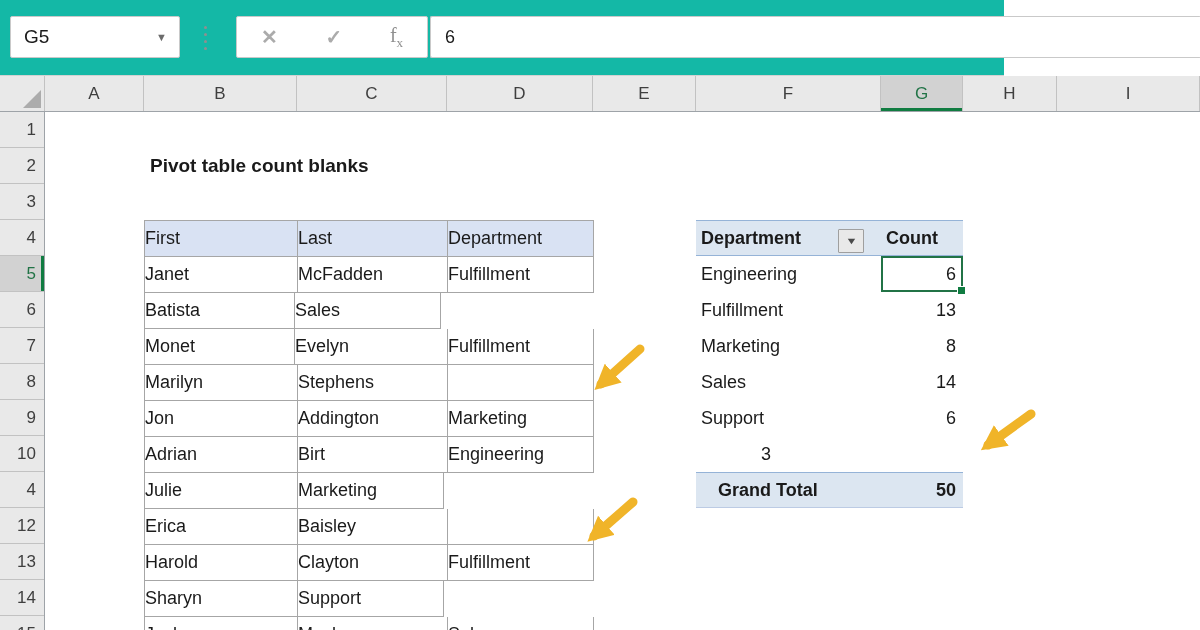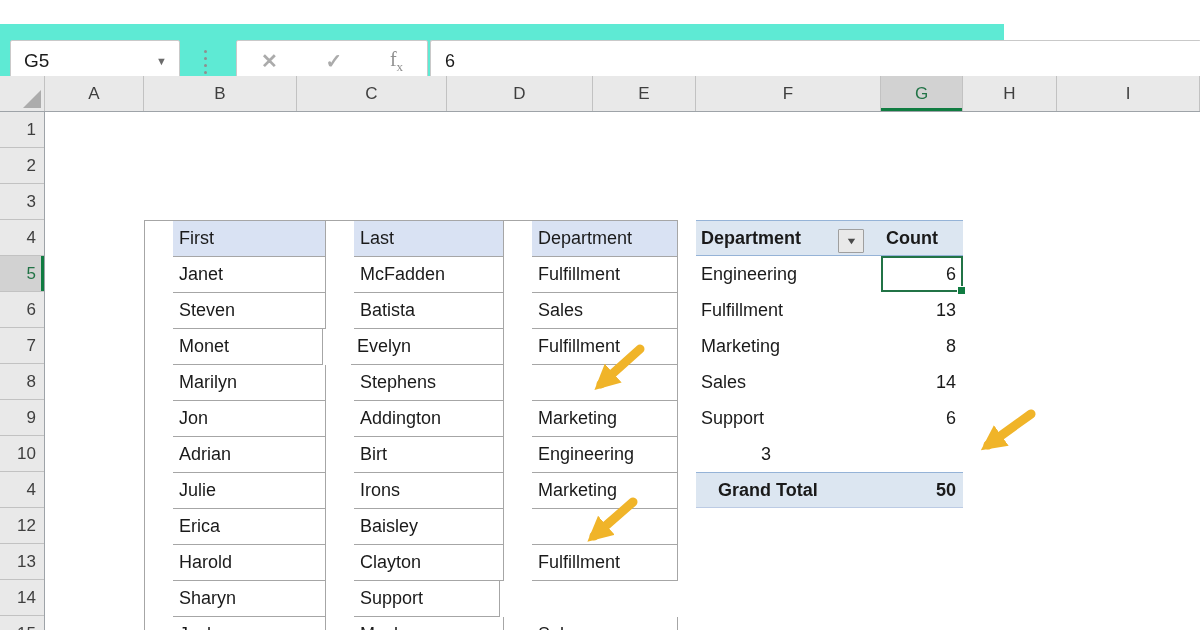--- a/index.html
+++ b/index.html
@@ -1,21 +1,21 @@
 <!DOCTYPE html>
 <html><head>
 <meta charset="utf-8">
 <style>
   html,body{margin:0;padding:0;}
   .screen{position:relative;width:1200px;height:630px;overflow:hidden;background:#ffffff;
           font-family:"Liberation Sans",sans-serif;color:#1a1a1a;}
 
   
-  .topbar{position:absolute;left:0;top:0;width:1004px;height:76px;background:#5eead4;
-          border-bottom:1px solid #D2D2D2;box-sizing:border-box;margin-top:24px;}
+  .topbar{position:absolute;left:0;top:0;width:1004px;height:76px;background:#14b8a6;
+          border-bottom:1px solid #D2D2D2;box-sizing:border-box;}
   .box{position:absolute;top:16px;height:42px;background:#fff;border:1px solid #C9C9C9;
        border-radius:2px;box-sizing:border-box;display:flex;align-items:center;}
   .namebox{left:10px;width:170px;padding-left:13px;font-size:19px;justify-content:space-between;}
   .nb-arrow{margin-right:12px;font-size:11px;color:#6b6b6b;}
   .dots{position:absolute;left:204px;top:26px;display:flex;flex-direction:column;gap:4px;}
   .dots i{width:3px;height:3px;border-radius:50%;background:#8f8f8f;}
   .btnbox{left:236px;width:192px;justify-content:space-around;}
   .icon-x,.icon-check{color:#ABABAB;font-size:20px;font-weight:bold;}
   .icon-fx{color:#8F8F8F;font-family:"Liberation Serif",serif;font-size:20px;}
   .icon-fx sub{font-size:13px;}
@@ -40,21 +40,21 @@
 
   
   .title{position:absolute;left:150px;top:148px;height:36px;display:flex;align-items:center;
          font-weight:bold;font-size:19px;}
 
   .tbl{position:absolute;}
   .trow{display:flex;}
   .td{height:36px;box-sizing:border-box;display:flex;align-items:center;font-size:18px;}
 
   .src{left:144px;top:220px;border-left:1px solid #A6A6A6;border-top:1px solid #A6A6A6;}
-  .src .td{border-right:1px solid #A6A6A6;border-bottom:1px solid #A6A6A6;padding-left:6px;background:#fff;margin-left:28px;}
+  .src .td{border-right:1px solid #A6A6A6;border-bottom:1px solid #A6A6A6;background:#fff;}
   .src .c0{width:153px}.src .c1{width:150px}.src .c2{width:146px}
   .src .hdr .td{background:#D9E2F3;}
 
   .pvt{left:696px;top:220px;}
   .pvt .td{padding-left:5px;background:transparent;}
   .pvt .c0{width:185px}.pvt .c1{width:82px}
   .pvt .num{justify-content:flex-end;padding:0 7px 0 0;}
   .pvt .hdr .td{background:#DCE6F1;font-weight:bold;border-top:1px solid #95B3D7;
                 border-bottom:1px solid #95B3D7;}
   .pvt .total .td{background:#DCE6F1;font-weight:bold;border-top:1px solid #95B3D7;
@@ -125,34 +125,34 @@
     <div class="rh">8</div>
     <div class="rh">9</div>
     <div class="rh">10</div>
     <div class="rh">4</div>
     <div class="rh">12</div>
     <div class="rh">13</div>
     <div class="rh">14</div>
     <div class="rh">15</div>
   </div>
 
+  <div class="title">Pivot table count blanks</div>
 
   <div class="tbl src">
     <div class="trow hdr">
       <div class="td c0">First</div>
       <div class="td c1">Last</div>
       <div class="td c2">Department</div>
     </div>
     <div class="trow">
       <div class="td c0">Janet</div>
       <div class="td c1">McFadden</div>
       <div class="td c2">Fulfillment</div>
     </div>
     <div class="trow">
-      <div class="td c0">Steven</div>
       <div class="td c1">Batista</div>
       <div class="td c2">Sales</div>
     </div>
     <div class="trow">
       <div class="td c1">Monet</div>
       <div class="td c0">Evelyn</div>
       <div class="td c2">Fulfillment</div>
     </div>
     <div class="trow">
       <div class="td c0">Marilyn</div>
@@ -164,21 +164,20 @@
       <div class="td c1">Addington</div>
       <div class="td c2">Marketing</div>
     </div>
     <div class="trow">
       <div class="td c0">Adrian</div>
       <div class="td c1">Birt</div>
       <div class="td c2">Engineering</div>
     </div>
     <div class="trow">
       <div class="td c0">Julie</div>
-      <div class="td c1">Irons</div>
       <div class="td c2">Marketing</div>
     </div>
     <div class="trow">
       <div class="td c0">Erica</div>
       <div class="td c1">Baisley</div>
       <div class="td c2"></div>
     </div>
     <div class="trow">
       <div class="td c0">Harold</div>
       <div class="td c1">Clayton</div>

